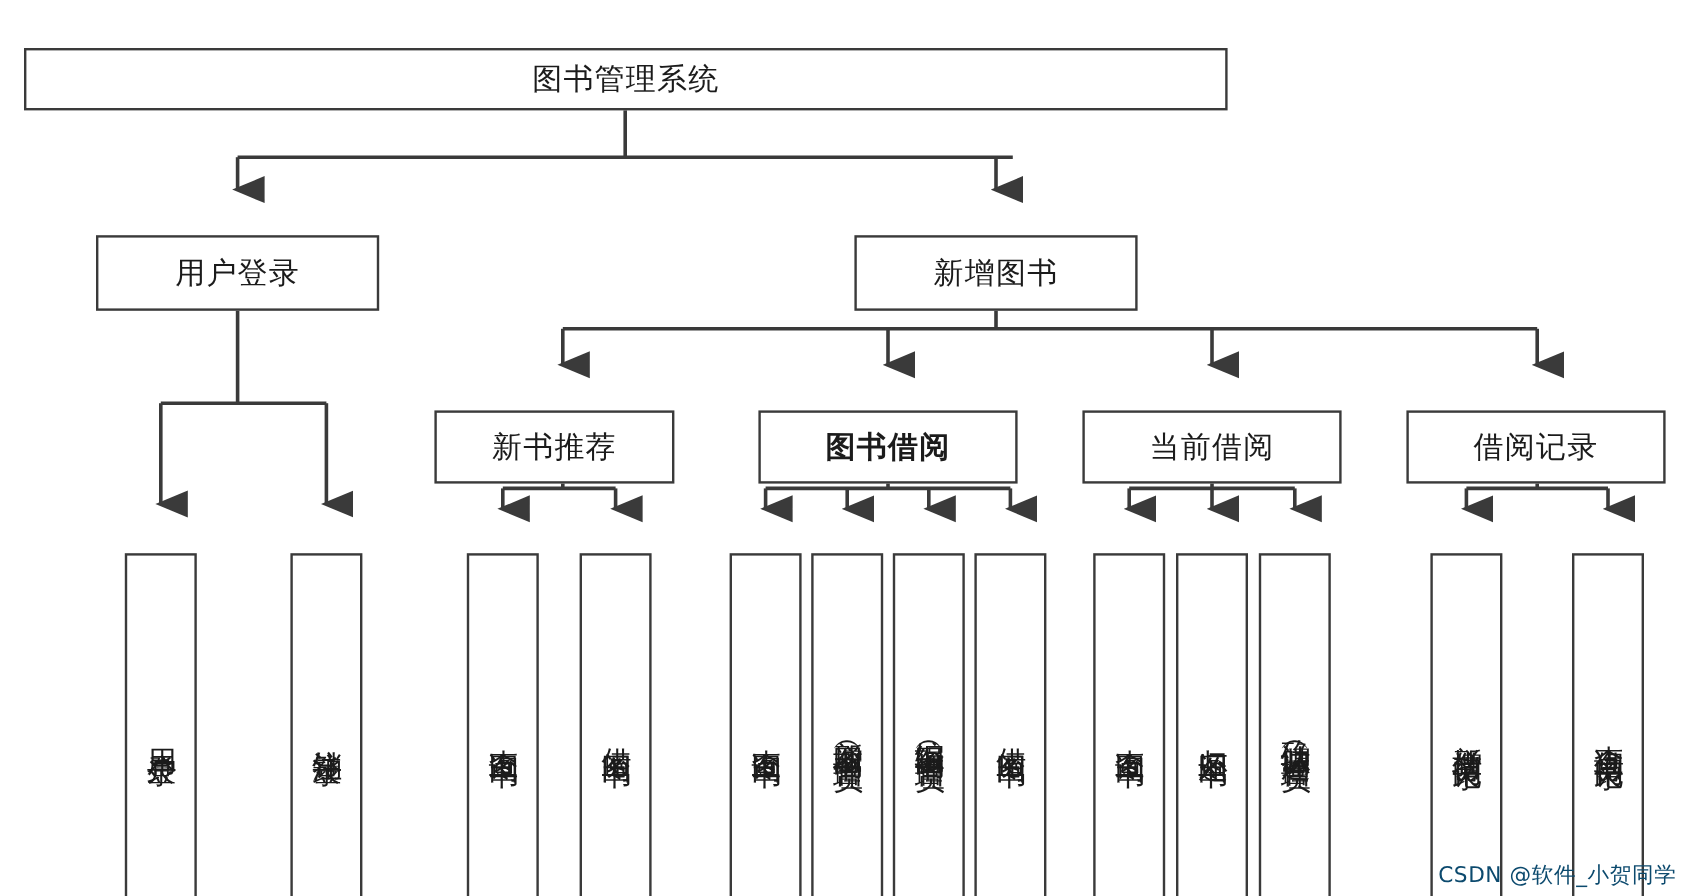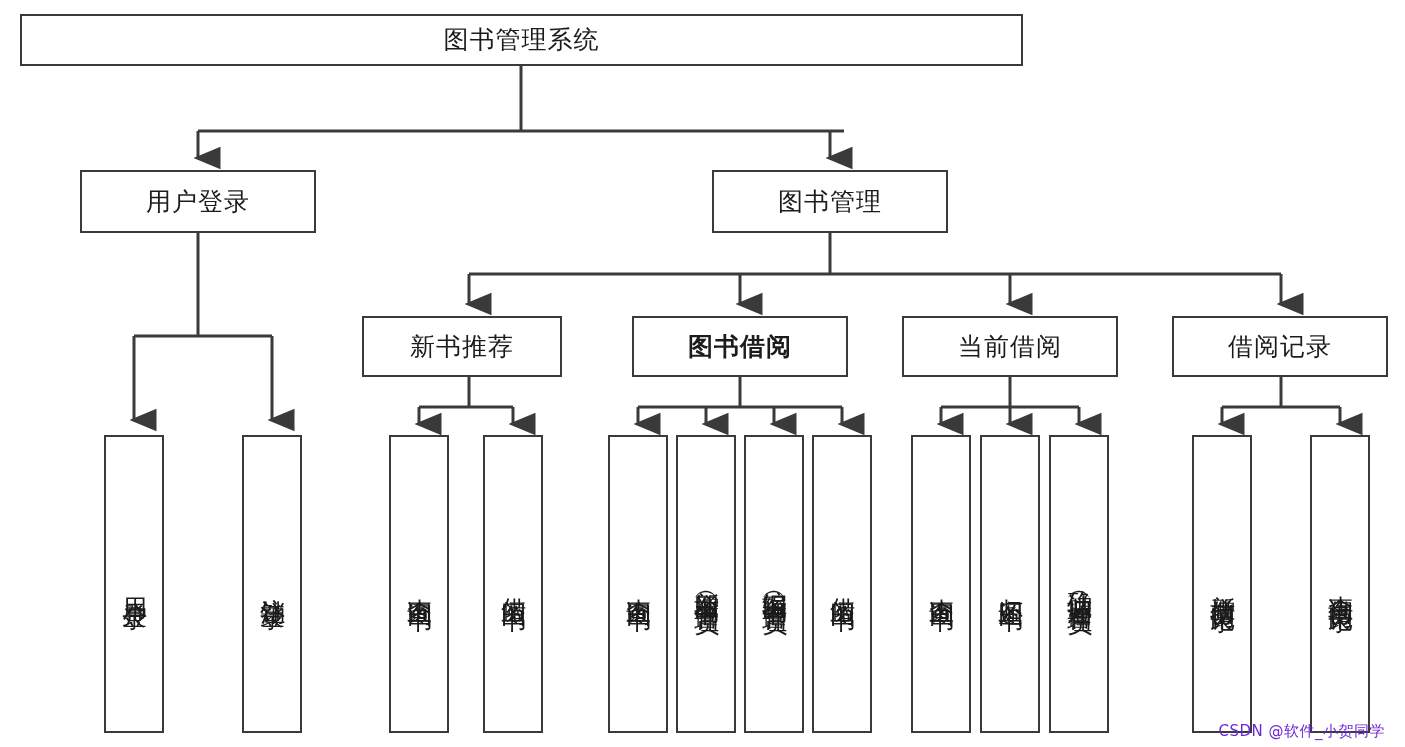--- a/index.html
+++ b/index.html
@@ -26,20 +26,21 @@
   .node {
     position: absolute;
     box-sizing: border-box;
     background: #ffffff;
     border: 2.5px solid #3a3a3a;
     display: flex;
     align-items: center;
     justify-content: center;
     color: #1b1b1b;
     z-index: 2;
+    margin-top: 26px;
   }
   .node.horiz {
     font-size: 25px;
     letter-spacing: 1px;
     line-height: 1.1;
   }
   .node.vert {
     writing-mode: vertical-rl;
     text-orientation: upright;
     font-size: 25px;
@@ -51,24 +52,24 @@
     justify-content: center;
   }
   .node.vert .vtext {
     writing-mode: vertical-rl;
     text-orientation: upright;
     white-space: normal;
     text-align: center;
   }
   .watermark {
     position: absolute;
-    right: 20px;
+    right: 8px;
     bottom: 6px;
-    font-size: 15px;
-    color: #6d28d9;
+    font-size: 18px;
+    color: #0c4a6e;
     letter-spacing: 0.5px;
     z-index: 3;
     white-space: nowrap;
   }
 </style>
 </head>
 <body>
 
 <div id="canvas">
 
@@ -125,21 +126,21 @@
   </svg>
 
   <div class="node horiz" style="left:20px; top:14px; width:1003px; height:52px;">
     <span>图书管理系统</span>
   </div>
 
   <div class="node horiz" style="left:80px; top:170px; width:236px; height:63px;">
     <span>用户登录</span>
   </div>
   <div class="node horiz" style="left:712px; top:170px; width:236px; height:63px;">
-    <span>图书管理</span>
+    <span>新增图书</span>
   </div>
 
   <div class="node horiz" style="left:362px; top:316px; width:200px; height:61px;">
     <span>新书推荐</span>
   </div>
   <div class="node horiz" style="left:632px; top:316px; width:216px; height:61px;font-weight:bold;">
     <span>图书借阅</span>
   </div>
   <div class="node horiz" style="left:1172px; top:316px; width:216px; height:61px;">
     <span>借阅记录</span>

